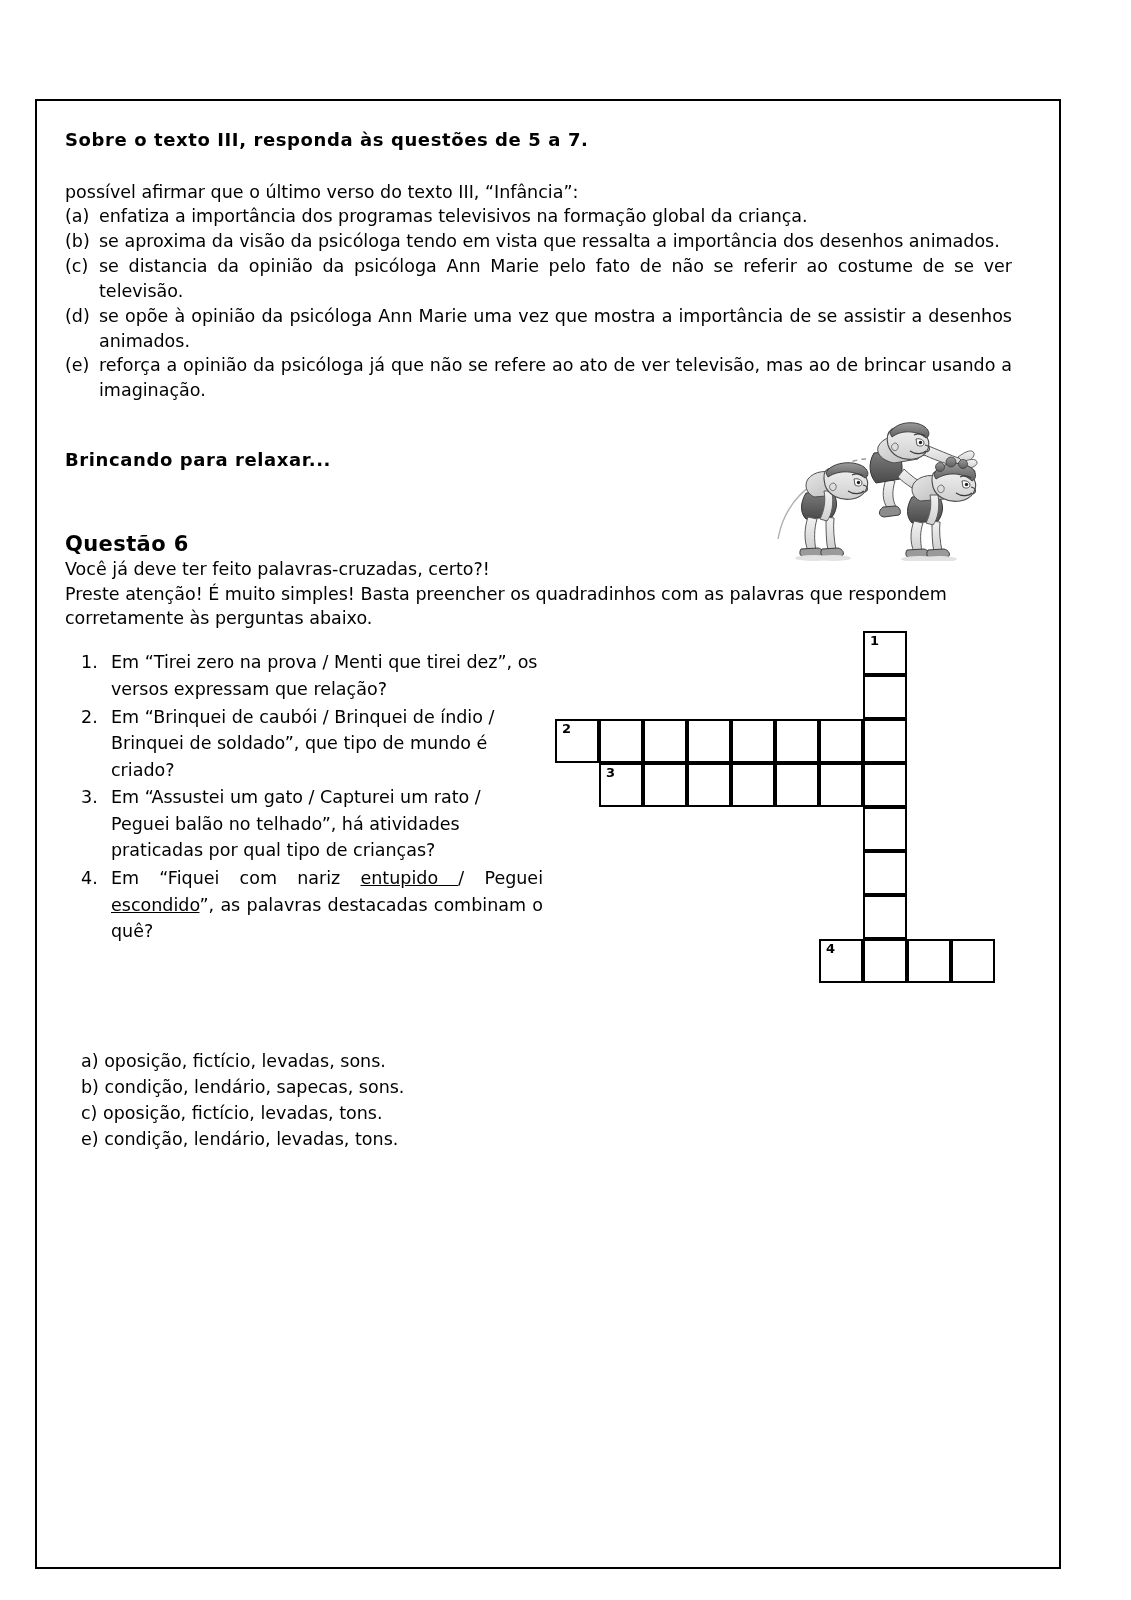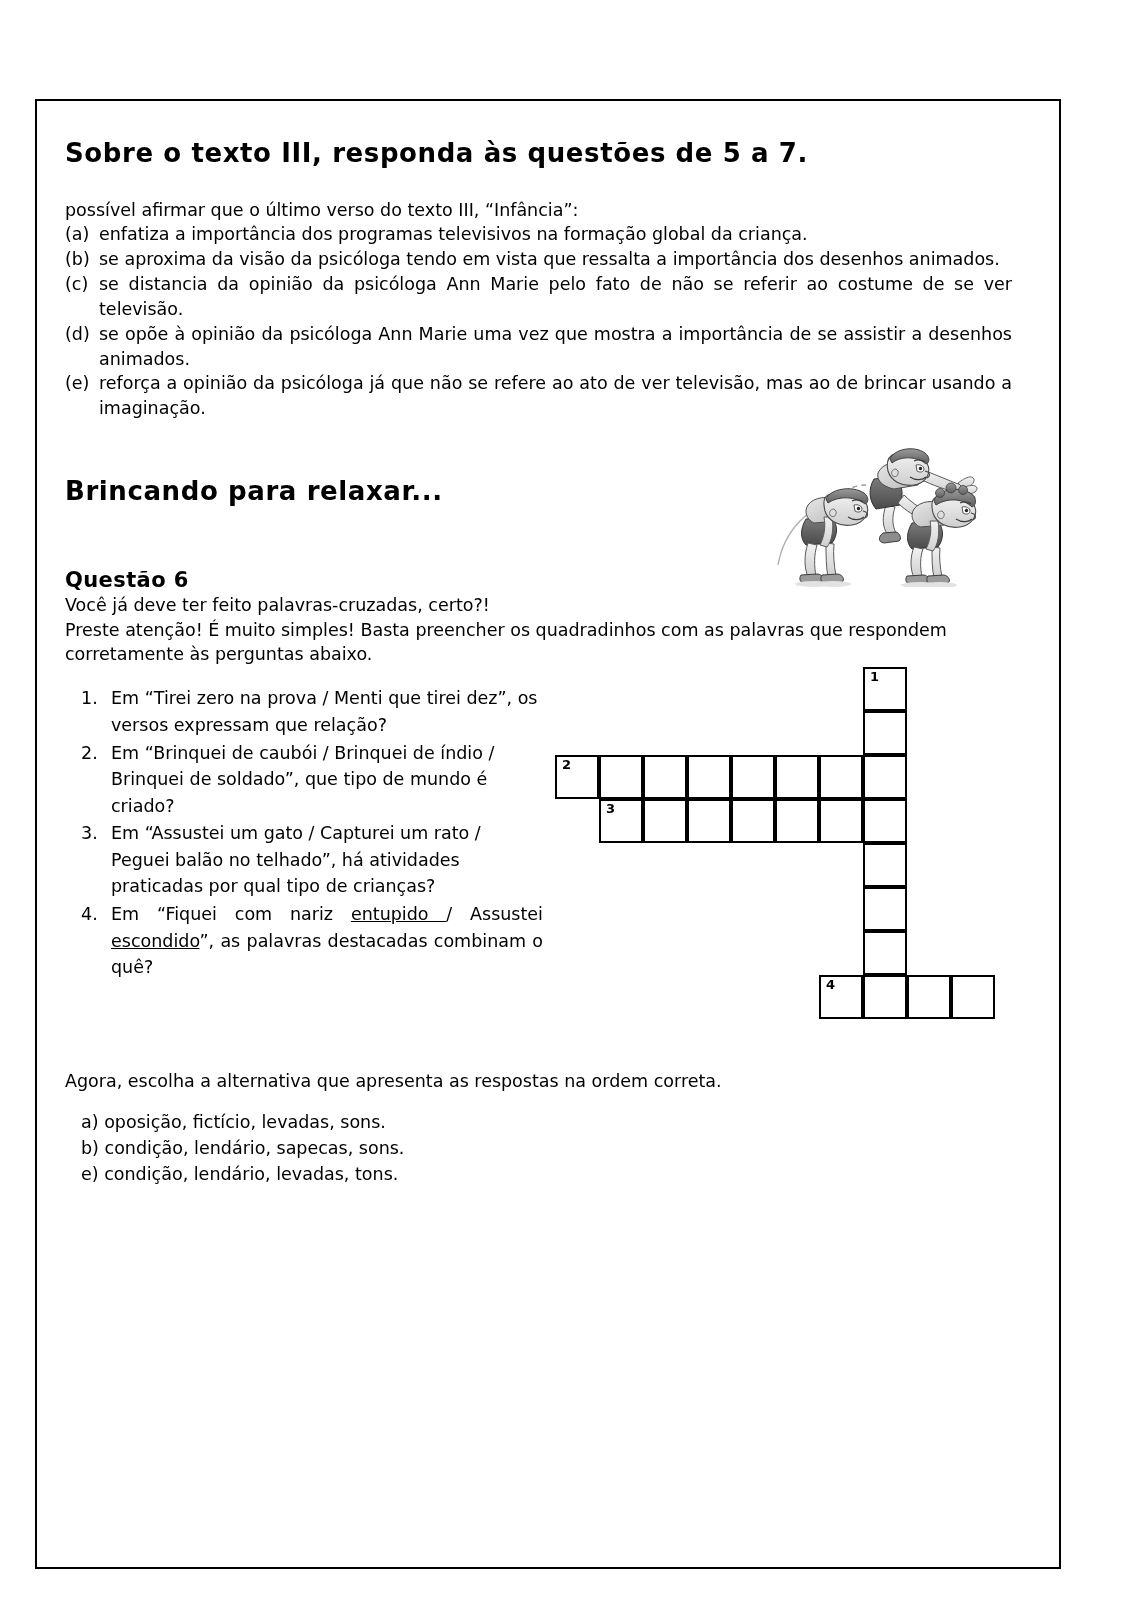--- a/index.html
+++ b/index.html
@@ -42,25 +42,25 @@
     text-align: center;
     font-family: "DejaVu Sans", sans-serif;
     font-size: 16px;
     font-weight: bold;
     color: #000;
     letter-spacing: 0.5px;
   }
 
   
   .hdr {
-    font-size: 26px;
+    font-size: 18px;
     font-weight: bold;
     letter-spacing: 0.6px;
     color: #000;
-    margin: 8px 0 0 0;
+    margin: 0 0 0 0;
     line-height: 1.25;
   }
   .qtitle {
     font-size: 21px;
     font-weight: bold;
     letter-spacing: 0.4px;
     color: #000;
     margin: 0;
     line-height: 1.2;
   }
@@ -354,21 +354,21 @@
         <div class="clue-row">
           <span class="clue-num">2.</span>
           <span class="clue-text ragged">Em “Brinquei de caubói / Brinquei de índio / Brinquei de soldado”, que tipo de mundo é criado?</span>
         </div>
         <div class="clue-row">
           <span class="clue-num">3.</span>
           <span class="clue-text ragged">Em “Assustei um gato / Capturei um rato / Peguei balão no telhado”, há atividades praticadas por qual tipo de crianças?</span>
         </div>
         <div class="clue-row">
           <span class="clue-num">4.</span>
-          <span class="clue-text"><span>Em “Fiquei com nariz </span><span class="u">entupido </span><span>/ Assustei </span><span class="u">escondido</span><span>”, as palavras destacadas combinam o quê?</span></span>
+          <span class="clue-text"><span>Em “Fiquei com nariz </span><span class="u">entupido </span><span>/ Peguei </span><span class="u">escondido</span><span>”, as palavras destacadas combinam o quê?</span></span>
         </div>
       </div>
 
       <div id="crossword">
 
         <div class="cw-cell" style="left:308px; top:0px;">
           <span class="cw-num">1</span>
         </div>
         <div class="cw-cell" style="left:308px; top:44px;"></div>
         <div class="cw-cell" style="left:308px; top:88px;"></div>
@@ -400,32 +400,35 @@
           <span class="cw-num">4</span>
         </div>
         <div class="cw-cell" style="left:308px; top:308px;"></div>
         <div class="cw-cell" style="left:352px; top:308px;"></div>
         <div class="cw-cell" style="left:396px; top:308px;"></div>
       </div>
     </div>
 
     <div class="spacer-12"></div>
 
-    <div class="ptext-l">Agora, escolha a alternativa que apresenta as respostas na ordem correta.</div>
 
     <div class="blist">
       <div class="brow">
         <span>a)</span>
         <span>oposição, fictício, levadas, sons.</span>
       </div>
       <div class="brow">
         <span>b)</span>
         <span>condição, lendário, sapecas, sons.</span>
       </div>
       <div class="brow">
+        <span>c)</span>
+        <span>oposição, fictício, levadas, tons.</span>
+      </div>
+      <div class="brow">
         <span>e)</span>
         <span>condição, lendário, levadas, tons.</span>
       </div>
     </div>
 
   </div>
 </div>
 
 <div id="footer">4 / 11</div>
 

